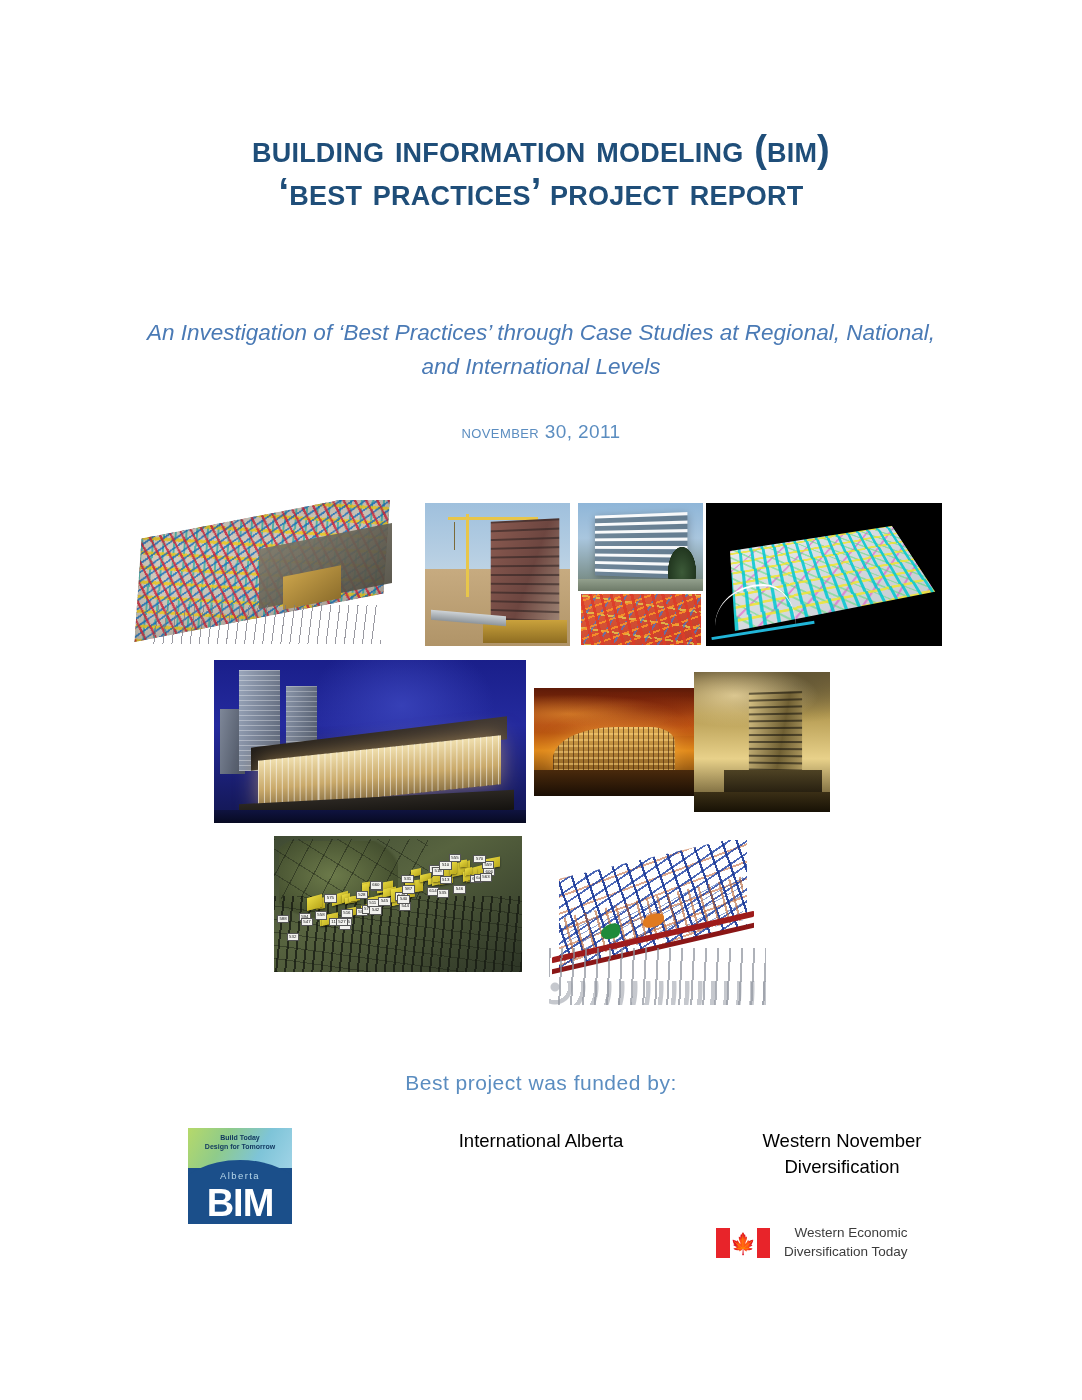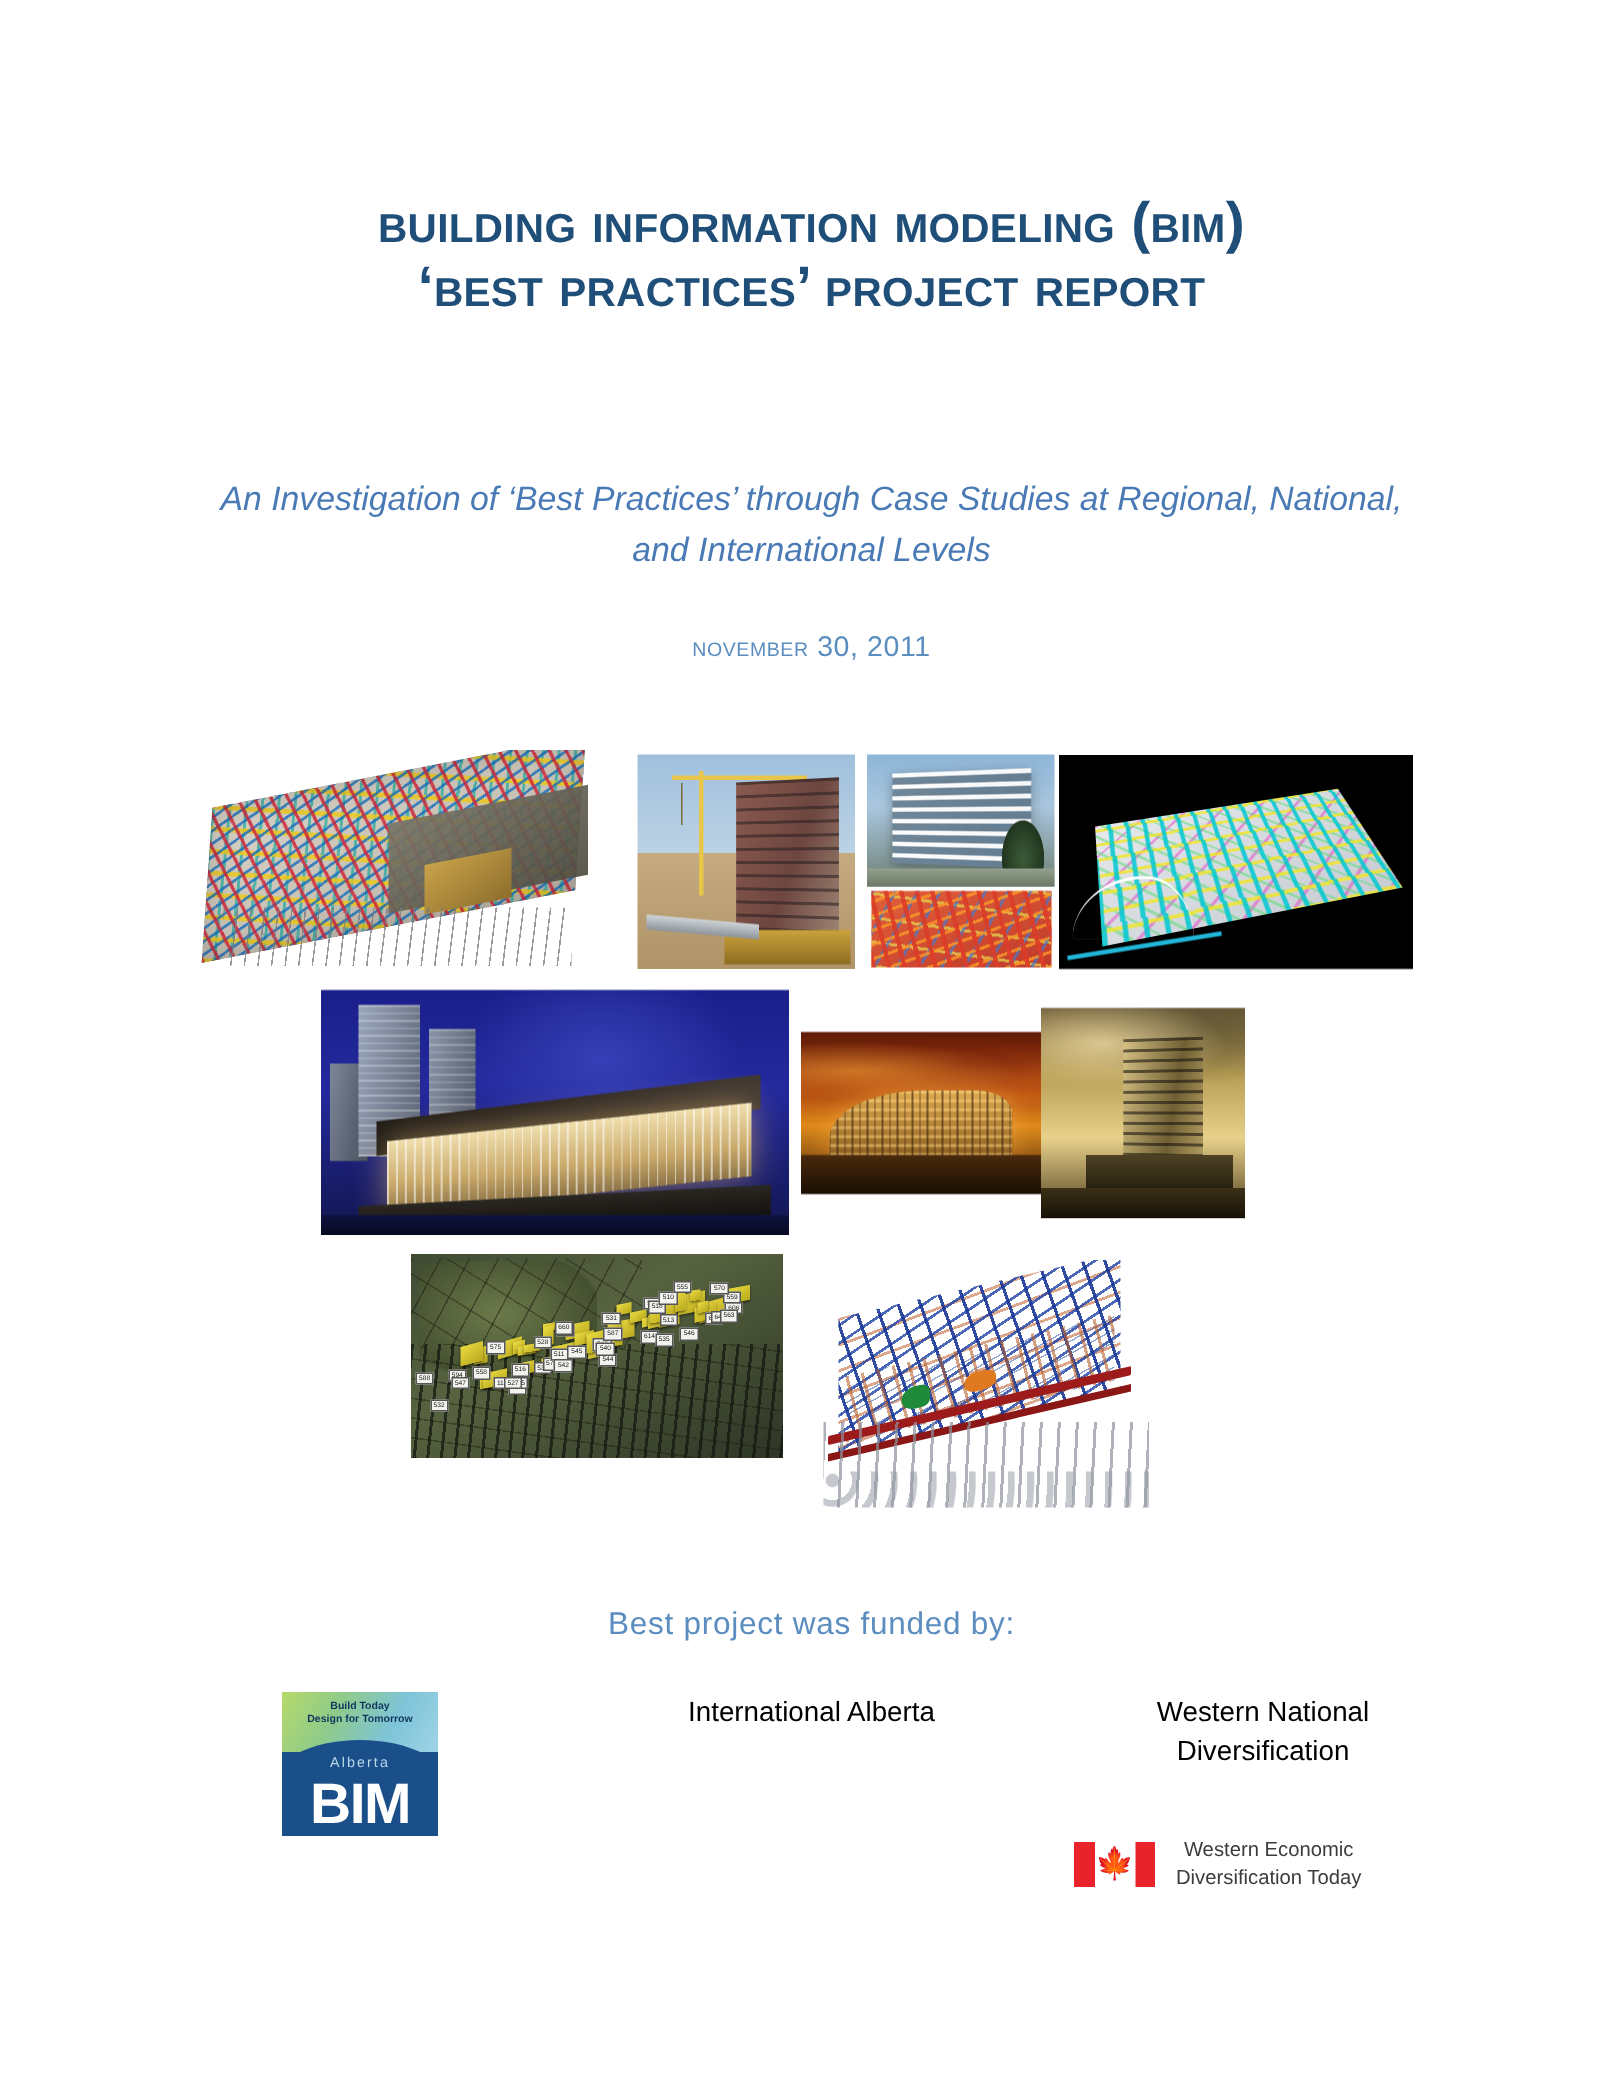--- a/index.html
+++ b/index.html
@@ -556,21 +556,21 @@
     left: 50%; top: 50%;
     transform: translate(-50%, -50%);
     color: #e8242a;
     font-size: 21px;
     line-height: 1;
   }
   .wed-text {
     color: #3c3c3c;
     font-size: 13.5px;
     line-height: 1.36;
-    text-align: center;
+    text-align: right;
   }
 </style>
 </head>
 <body>
 
 <div class="title-block">
   <h1 class="doc-title">Building Information Modeling (BIM)</h1>
   <h1 class="doc-title line2">‘Best Practices’ Project Report</h1>
 </div>
 
@@ -748,21 +748,21 @@
         <div class="bim-word">BIM</div>
       </div>
     </div>
   </div>
 
   <div class="funder">
     <p class="funder-name">International Alberta</p>
   </div>
 
   <div class="funder">
-    <p class="funder-name">Western National Diversification</p>
+    <p class="funder-name">Western November Diversification</p>
     <div class="logo-slot">
       <div class="logo-wed">
         <div class="flag">
           <div class="flag-bar-l"></div>
           <div class="flag-bar-r"></div>
           <div class="flag-leaf">🍁</div>
         </div>
         <div class="wed-text">
           <span>Western Economic</span><br>
           <span>Diversification Today</span>

